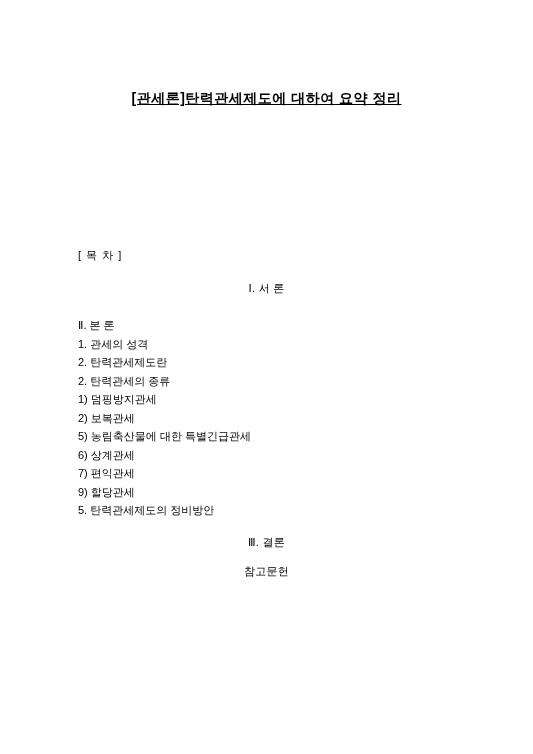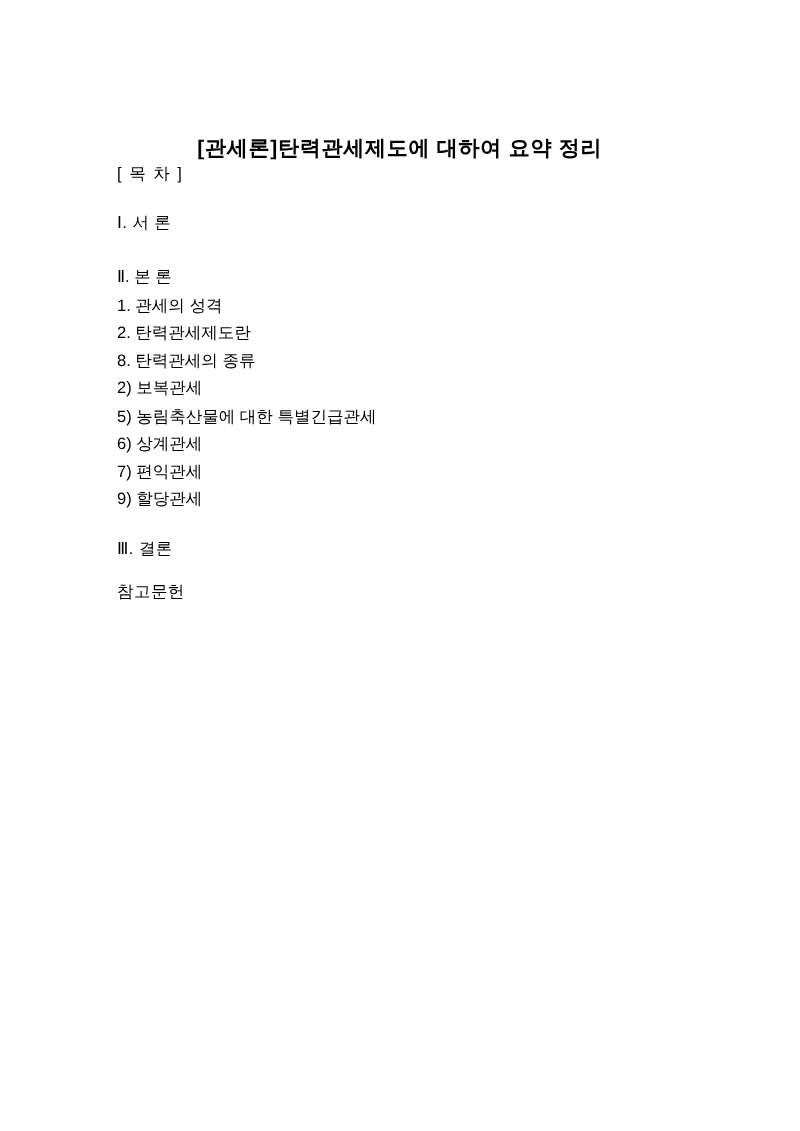--- a/index.html
+++ b/index.html
@@ -12,31 +12,34 @@
       height: 754px;
       background: #ffffff;
       font-family: "Malgun Gothic", "맑은 고딕", sans-serif;
       padding: 90px 78px 50px 78px;
       color: #000000;
     }
     .title {
       text-align: center;
       font-size: 14px;
       font-weight: bold;
+      margin-bottom: 140px;
       letter-spacing: 0.5px;
+      text-decoration: underline;
     }
     .toc-header {
       font-size: 11px;
       margin-bottom: 18px;
       letter-spacing: 1px;
     }
     .section {
       font-size: 11px;
       margin-bottom: 14px;
       letter-spacing: 0.3px;
+      text-align: center;
     }
     .section-list {
       font-size: 11px;
       line-height: 1.5;
       margin-top: 21px;
     }
     .item {
       display: block;
       margin-bottom: 2px;
     }
@@ -50,26 +53,28 @@
 <div class="title">[관세론]탄력관세제도에 대하여 요약 정리</div>
 
 <div class="toc-header">[ 목 차 ]</div>
 
 <div class="section">Ⅰ. 서 론</div>
 
 <div class="section-list">
   <span class="item">Ⅱ. 본 론</span>
   <span class="item">1. 관세의 성격</span>
   <span class="item">2. 탄력관세제도란</span>
-  <span class="item">8. 탄력관세의 종류</span>
+  <span class="item">2. 탄력관세의 종류</span>
+  <span class="item">1) 덤핑방지관세</span>
   <span class="item">2) 보복관세</span>
   <span class="item">5) 농림축산물에 대한 특별긴급관세</span>
   <span class="item">6) 상계관세</span>
   <span class="item">7) 편익관세</span>
   <span class="item">9) 할당관세</span>
+  <span class="item">5. 탄력관세제도의 정비방안</span>
   <span class="item"></span>
 </div>
 
 <div class="spacer"></div>
 
 <div class="section">Ⅲ. 결론</div>
 
 <div class="section">참고문헌</div>
 
 </body></html>

